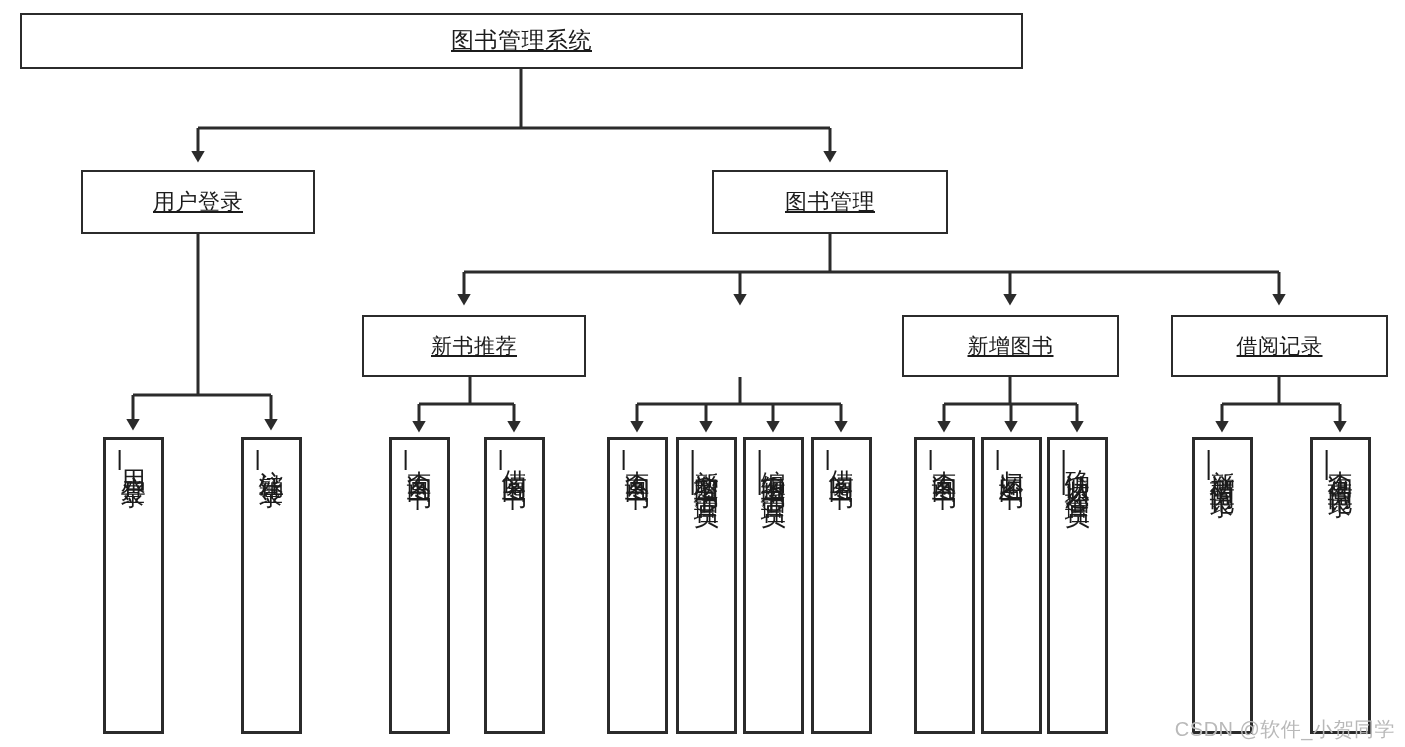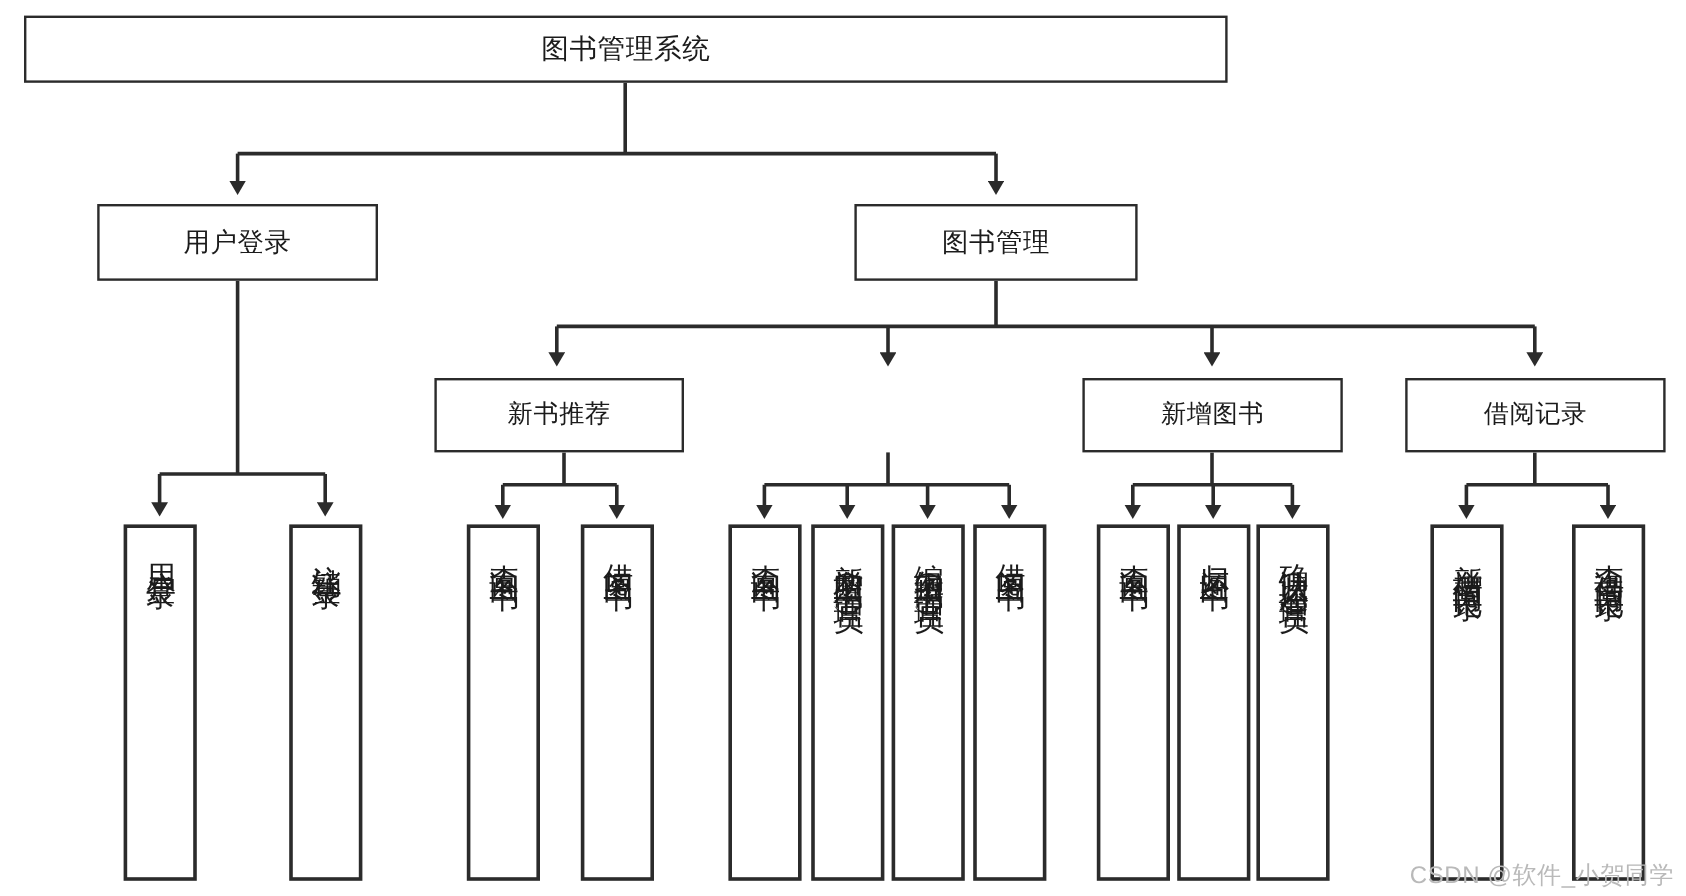--- a/index.html
+++ b/index.html
@@ -32,20 +32,21 @@
     color:#1b1b1b;
     z-index:2;
   }
   .node.root  { font-size:23px; }
   .node.lvl2  { font-size:22px; }
   .node.lvl3  { font-size:21px; }
   .node-label{
     line-height:1.18;
     letter-spacing:0.5px;
     white-space:nowrap;
+    text-decoration:underline;
   }
   
   .node.leaf{
     border-width:3px;
     align-items:flex-start;
     justify-content:center;
     padding-top:10px;
     font-size:25px;
   }
   .node.leaf .node-label{
@@ -129,21 +130,21 @@
   </div>
 
   <div class="node lvl2" style="left:81px;top:170px;width:234px;height:64px;">
     <span class="node-label">用户登录</span>
   </div>
 
   <div class="node lvl2" style="left:712px;top:170px;width:236px;height:64px;">
     <span class="node-label">图书管理</span>
   </div>
 
-  <div class="node lvl3" style="left:362px;top:315px;width:208px;height:62px;">
+  <div class="node lvl3" style="left:362px;top:315px;width:224px;height:62px;">
     <span class="node-label">新书推荐</span>
   </div>
 
 
   <div class="node lvl3" style="left:902px;top:315px;width:217px;height:62px;">
     <span class="node-label">新增图书</span>
   </div>
 
   <div class="node lvl3" style="left:1171px;top:315px;width:217px;height:62px;">
     <span class="node-label">借阅记录</span>

